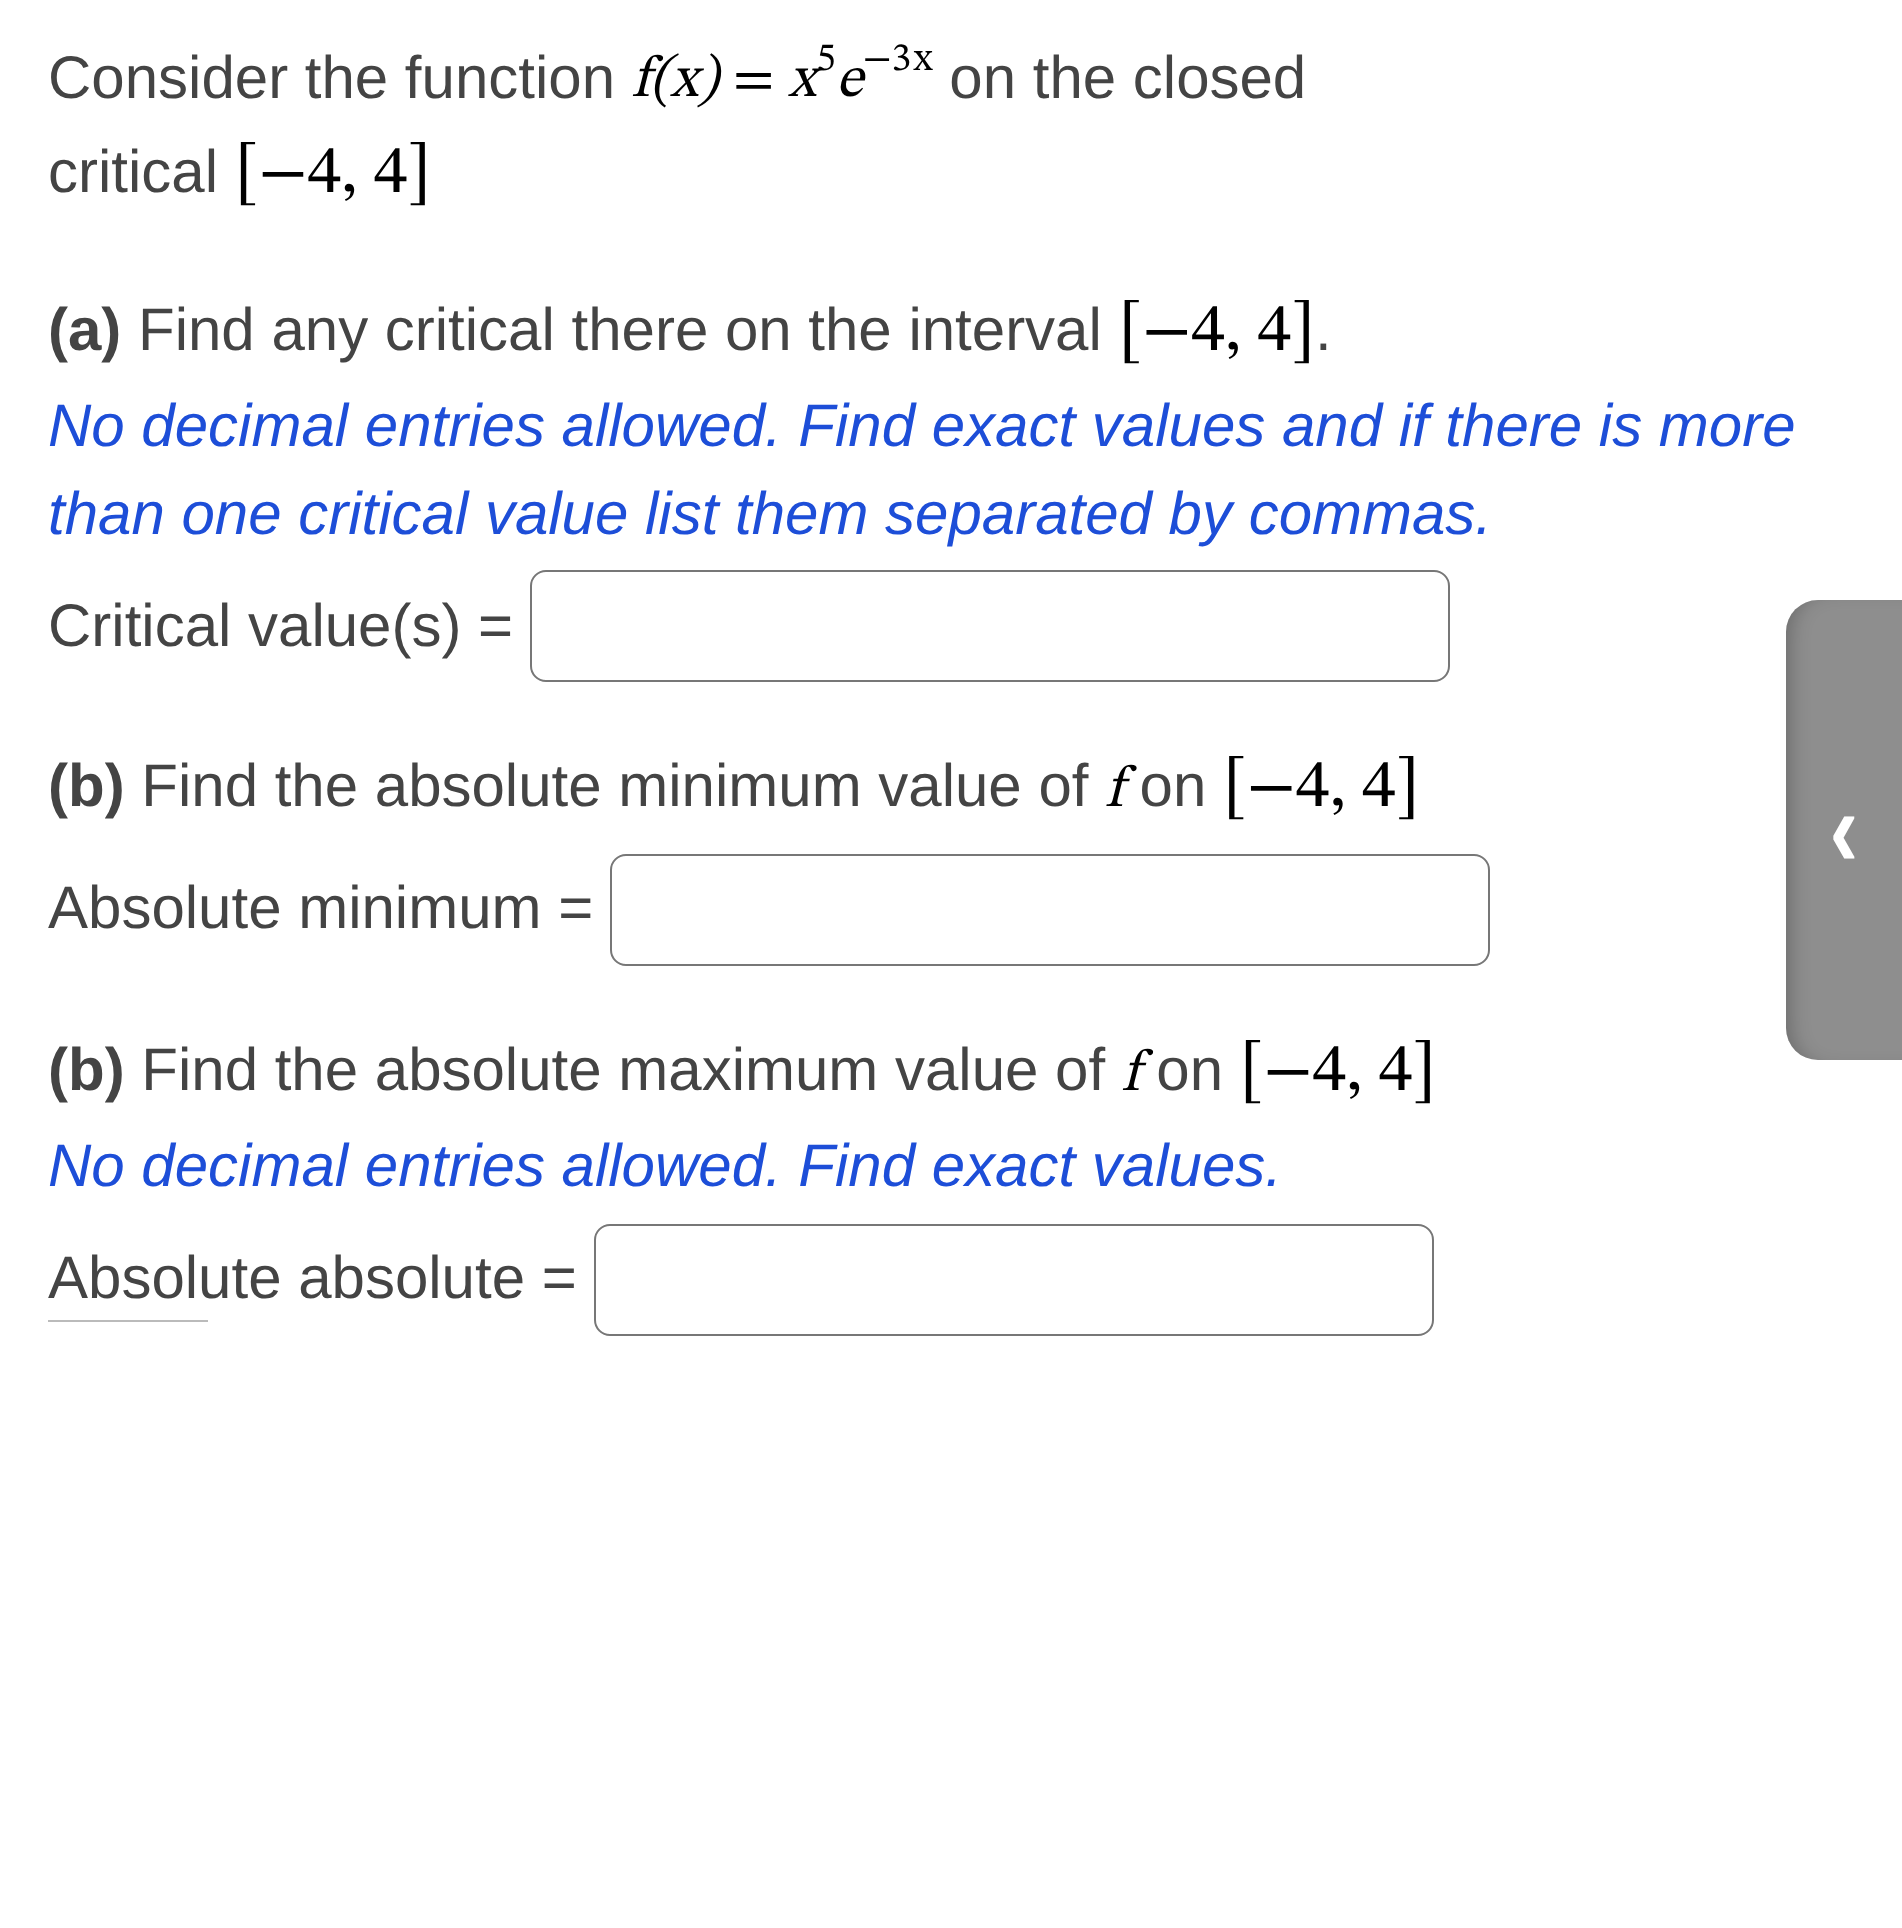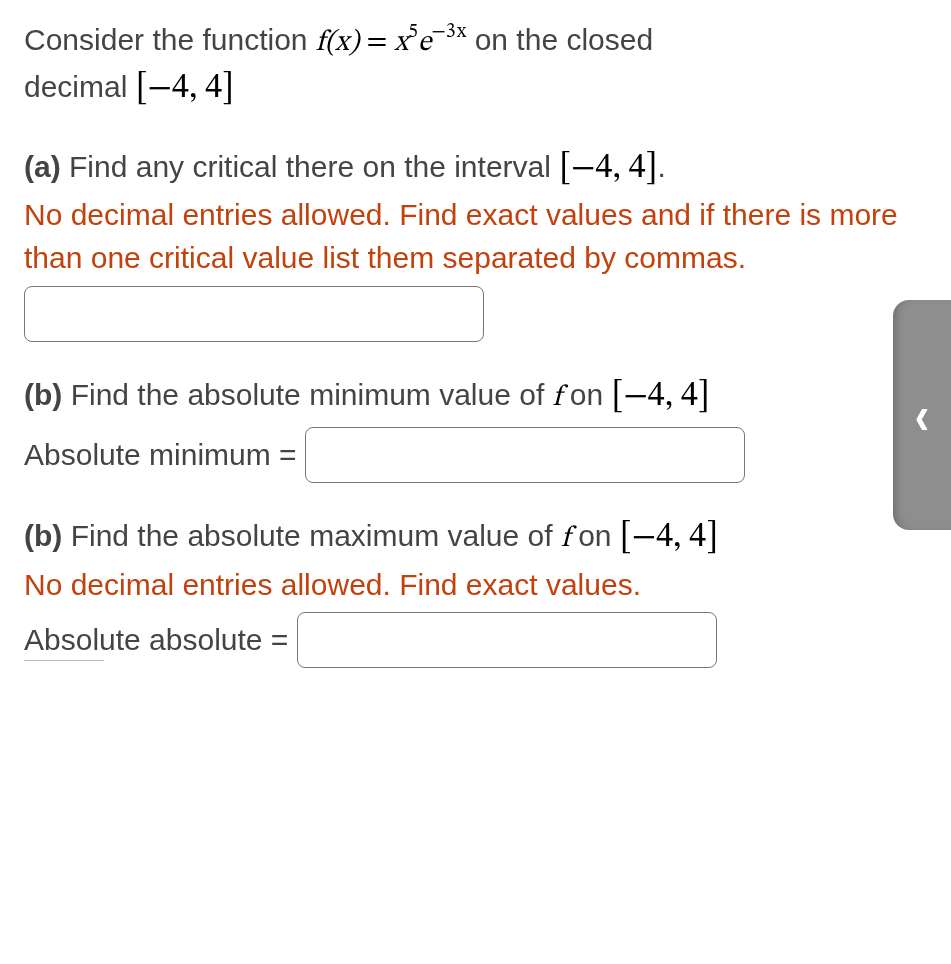--- a/index.html
+++ b/index.html
@@ -38,21 +38,21 @@
     top: -2px;
   }
   .neg { margin-right: 1px; }
   .intv {
     font-family: "Cambria Math", "STIX Two Math", "Times New Roman", serif;
     color: #000;
     font-size: 34px;
     margin-top: 36px;
   }
   .part-label { font-weight: bold; color:#444; }
-  .instr { color:#c2410c; }
+  .instr { font-style: italic; color:#1d4ed8; }
   .row {
     margin-top: 6px;
   }
   .row-label {
     display: inline-block;
     vertical-align: middle;
   }
   input.ans {
     height: 56px;
     border: 1px solid #777;
@@ -108,30 +108,31 @@
 
   <div class="block">
     <span>Consider the function </span>
     <span class="math eqwrap">
       <span class="base">f(x)</span>
       <span class="base" style="font-style:normal;"> = </span>
       <span class="base">x</span><span class="sup" style="font-style:normal;">5</span><span class="base">e</span><span class="sup"><span class="neg" style="font-style:normal;">−3</span><span>x</span></span>
     </span>
     <span> on the closed</span>
     <br>
-    <span>decimal </span>
+    <span>critical </span>
     <span class="intv">[−4, 4]</span>
   </div>
 
   <div class="block">
     <div>
       <span class="part-label">(a)</span><span> Find any critical there on the interval </span><span class="intv">[−4, 4]</span><span>.</span>
     </div>
     <div class="instr">No decimal entries allowed. Find exact values and if there is more than one critical value list them separated by commas.</div>
     <div class="row">
+      <span class="row-label">Critical value(s) = </span>
       <input class="ans cv-input" type="text" value="" style="">
     </div>
   </div>
 
   <div class="block">
     <div>
       <span class="part-label">(b)</span><span> Find the absolute minimum value of </span><span class="math base">f</span><span> on </span><span class="intv">[−4, 4]</span>
     </div>
     <div class="row">
       <span class="row-label">Absolute minimum = </span>

